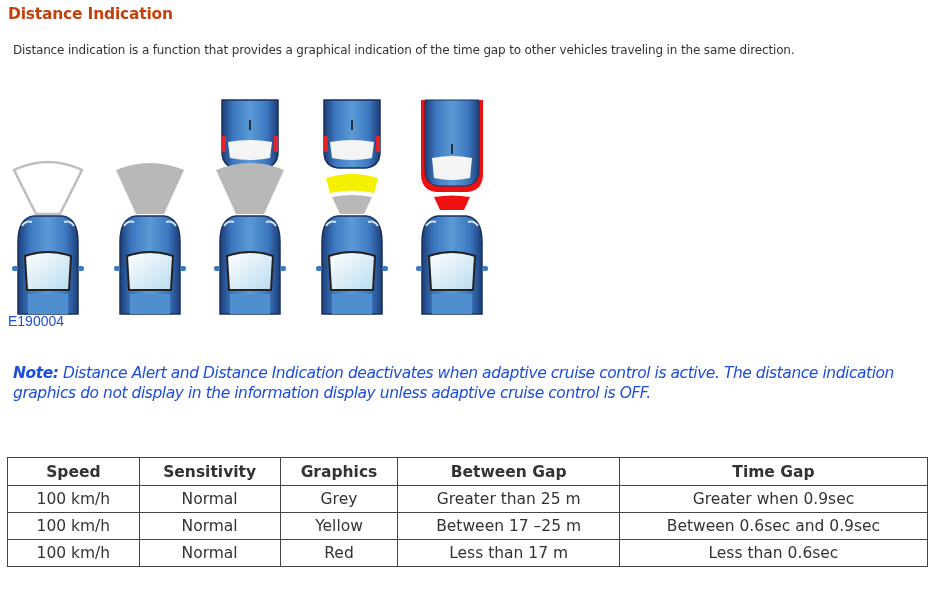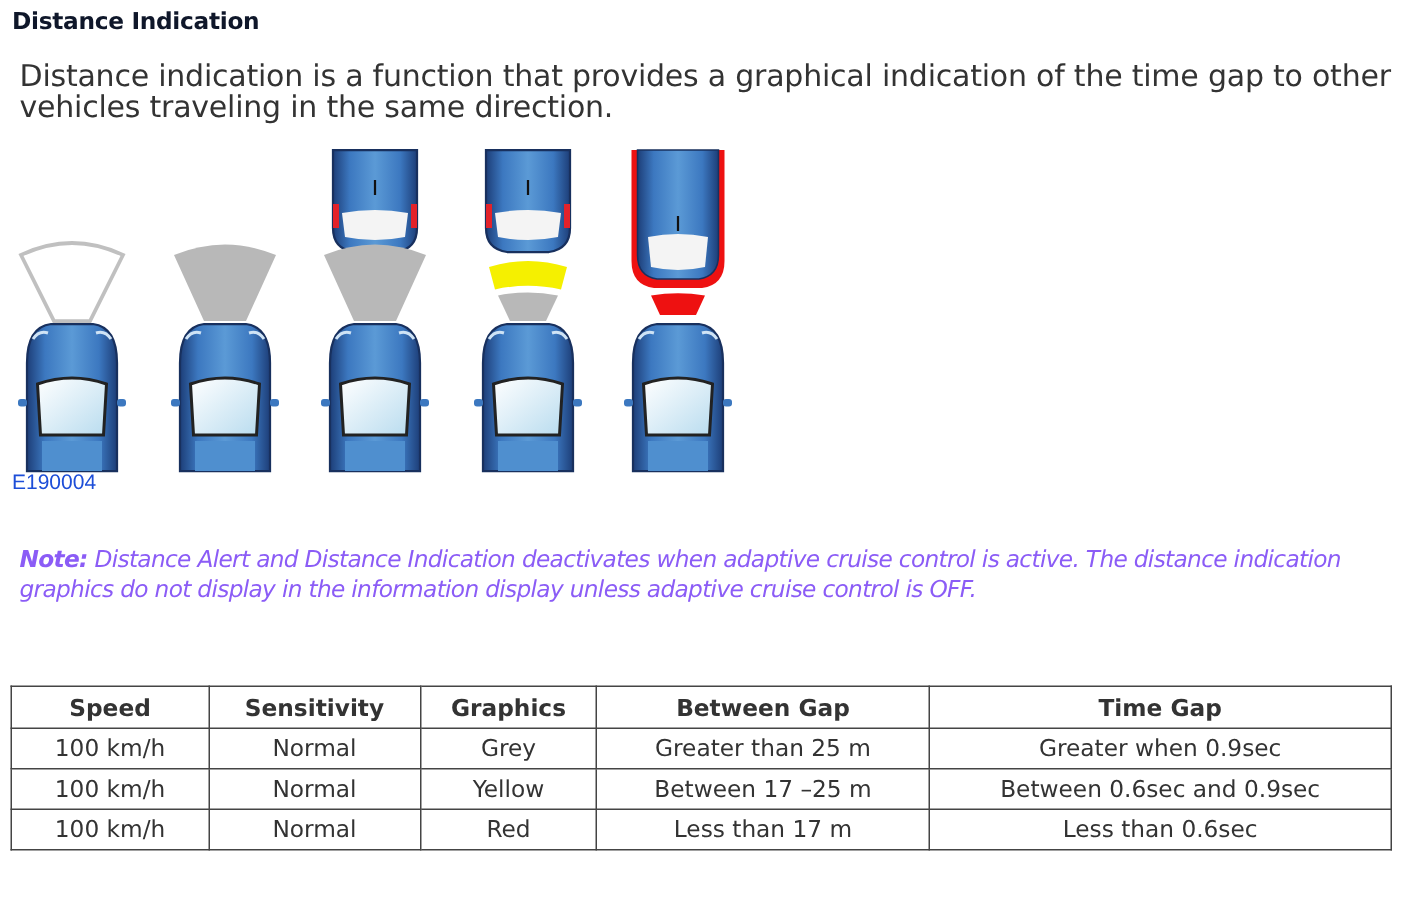--- a/index.html
+++ b/index.html
@@ -1,26 +1,26 @@
 <!DOCTYPE html>
 <html><head>
 <meta charset="utf-8">
 <style>
   html, body { margin: 0; padding: 0; background: #ffffff; }
   body { width: 939px; height: 603px; position: relative; overflow: hidden;
          font-family: "DejaVu Sans", sans-serif; color: #2b2b2b; }
   .title { position: absolute; left: 8px; top: 5px; font-size: 15.5px; font-weight: bold;
-           color: #0f172a; letter-spacing: -0.2px; }
-  .intro { position: absolute; left: 13px; top: 40px; width: 915px; font-size: 20px;
+           color: #c2410c; letter-spacing: -0.2px; }
+  .intro { position: absolute; left: 13px; top: 40px; width: 915px; font-size: 12px;
            line-height: 21px; color: #333; letter-spacing: -0.15px; }
   .figure { position: absolute; left: 0; top: 98px; width: 520px; height: 240px; }
   .fig-label { position: absolute; left: 8px; top: 313px; font-family: "Liberation Sans", sans-serif;
                font-size: 14px; color: #1d4ed8; }
   .note { position: absolute; left: 13px; top: 363px; width: 915px; font-size: 15.5px; line-height: 20px;
-          font-style: italic; color: #8b5cf6; letter-spacing: -0.45px; }
+          font-style: italic; color: #1d4ed8; letter-spacing: -0.45px; }
   .note b { font-weight: bold; }
   table.spec { position: absolute; left: 7px; top: 457px; width: 921px; border-collapse: collapse;
                font-size: 15.5px; color: #333; }
   table.spec th, table.spec td { border: 1.5px solid #444; text-align: center; height: 26px; padding: 0 4px; }
   table.spec th { font-weight: bold; color: #333; height: 27px; }
   .c1 { width: 123px; } .c2 { width: 132px; } .c3 { width: 109px; } .c4 { width: 213px; } .c5 { width: 300px; }
 </style>
 </head>
 <body>
 

